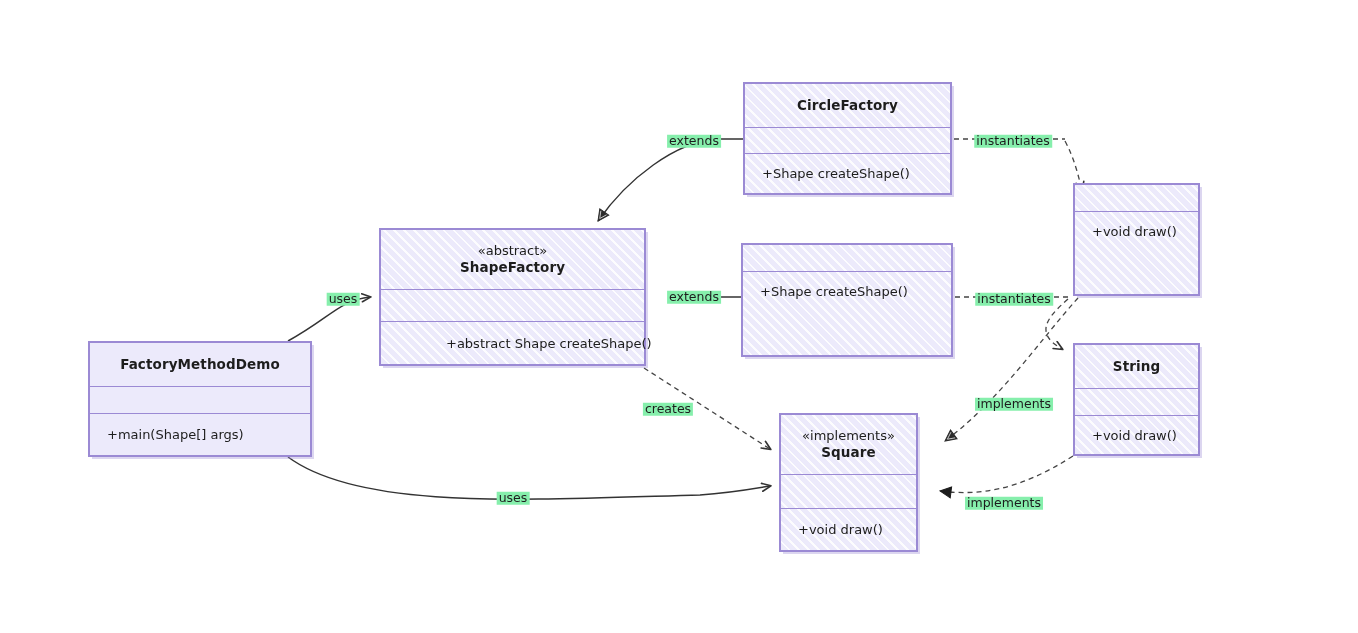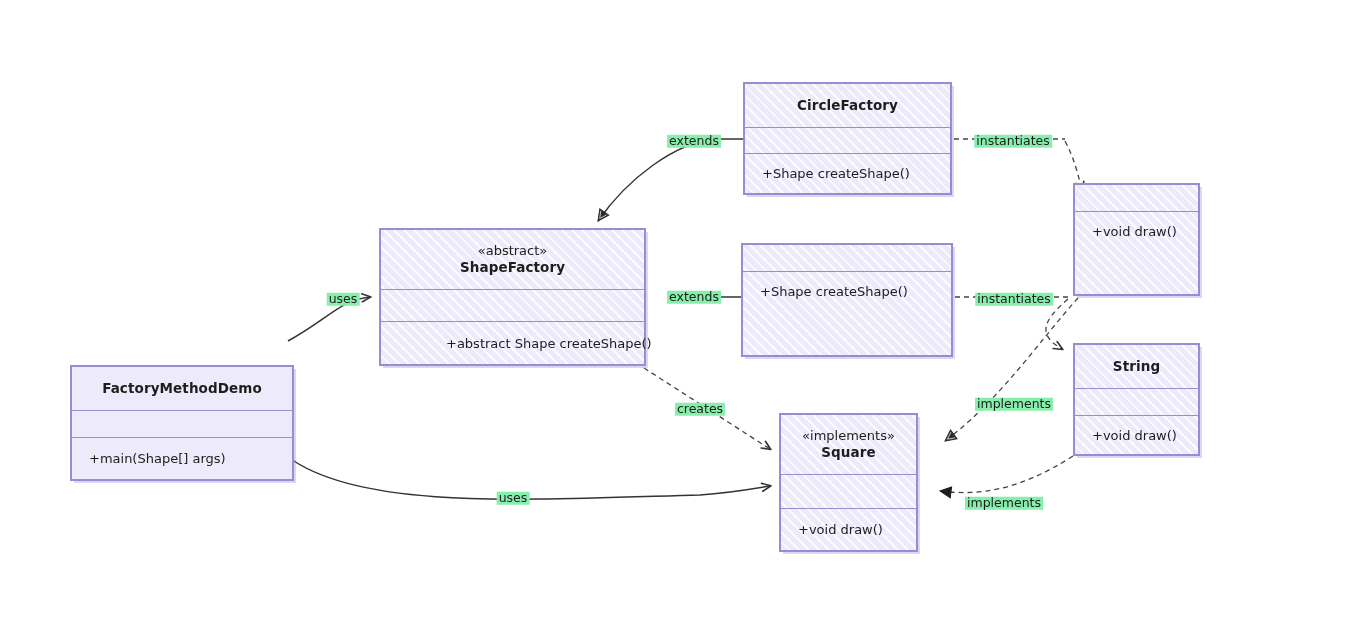--- a/index.html
+++ b/index.html
@@ -171,21 +171,21 @@
   <div class="uml-class hatched" style="left:1073px; top:343px; width:127px; height:113px;">
     <div class="uml-row row-title divider-below" style="height:44px;">
       <span class="cls-name">String</span>
     </div>
     <div class="uml-row row-attrs divider-below" style="height:27px;"></div>
     <div class="uml-row row-methods" style="height:38px;">
       <span class="member">+void draw()</span>
     </div>
   </div>
 
-  <div class="uml-class" style="left:70px; top:341px; width:224px; height:116px;margin-top:24px;">
+  <div class="uml-class" style="left:88px; top:341px; width:224px; height:116px;">
     <div class="uml-row row-title divider-below" style="height:44px;">
       <span class="cls-name">FactoryMethodDemo</span>
     </div>
     <div class="uml-row row-attrs divider-below" style="height:27px;"></div>
     <div class="uml-row row-methods" style="height:41px;">
       <span class="member">+main(Shape[] args)</span>
     </div>
   </div>
 
   <div class="uml-class hatched" style="left:779px; top:413px; width:139px; height:139px;">
@@ -198,17 +198,17 @@
       <span class="member">+void draw()</span>
     </div>
   </div>
 
   <span class="edge-label" style="left:694px; top:141px;">extends</span>
   <span class="edge-label" style="left:694px; top:297px;">extends</span>
   <span class="edge-label" style="left:1013px; top:141px;">instantiates</span>
   <span class="edge-label" style="left:1014px; top:299px;">instantiates</span>
   <span class="edge-label" style="left:343px; top:299px;">uses</span>
   <span class="edge-label" style="left:513px; top:498px;">uses</span>
-  <span class="edge-label" style="left:700px; top:409px;">creates</span>
+  <span class="edge-label" style="left:668px; top:409px;">creates</span>
   <span class="edge-label" style="left:1014px; top:404px;">implements</span>
   <span class="edge-label" style="left:1004px; top:503px;">implements</span>
 
 </div>
 
 </body></html>

